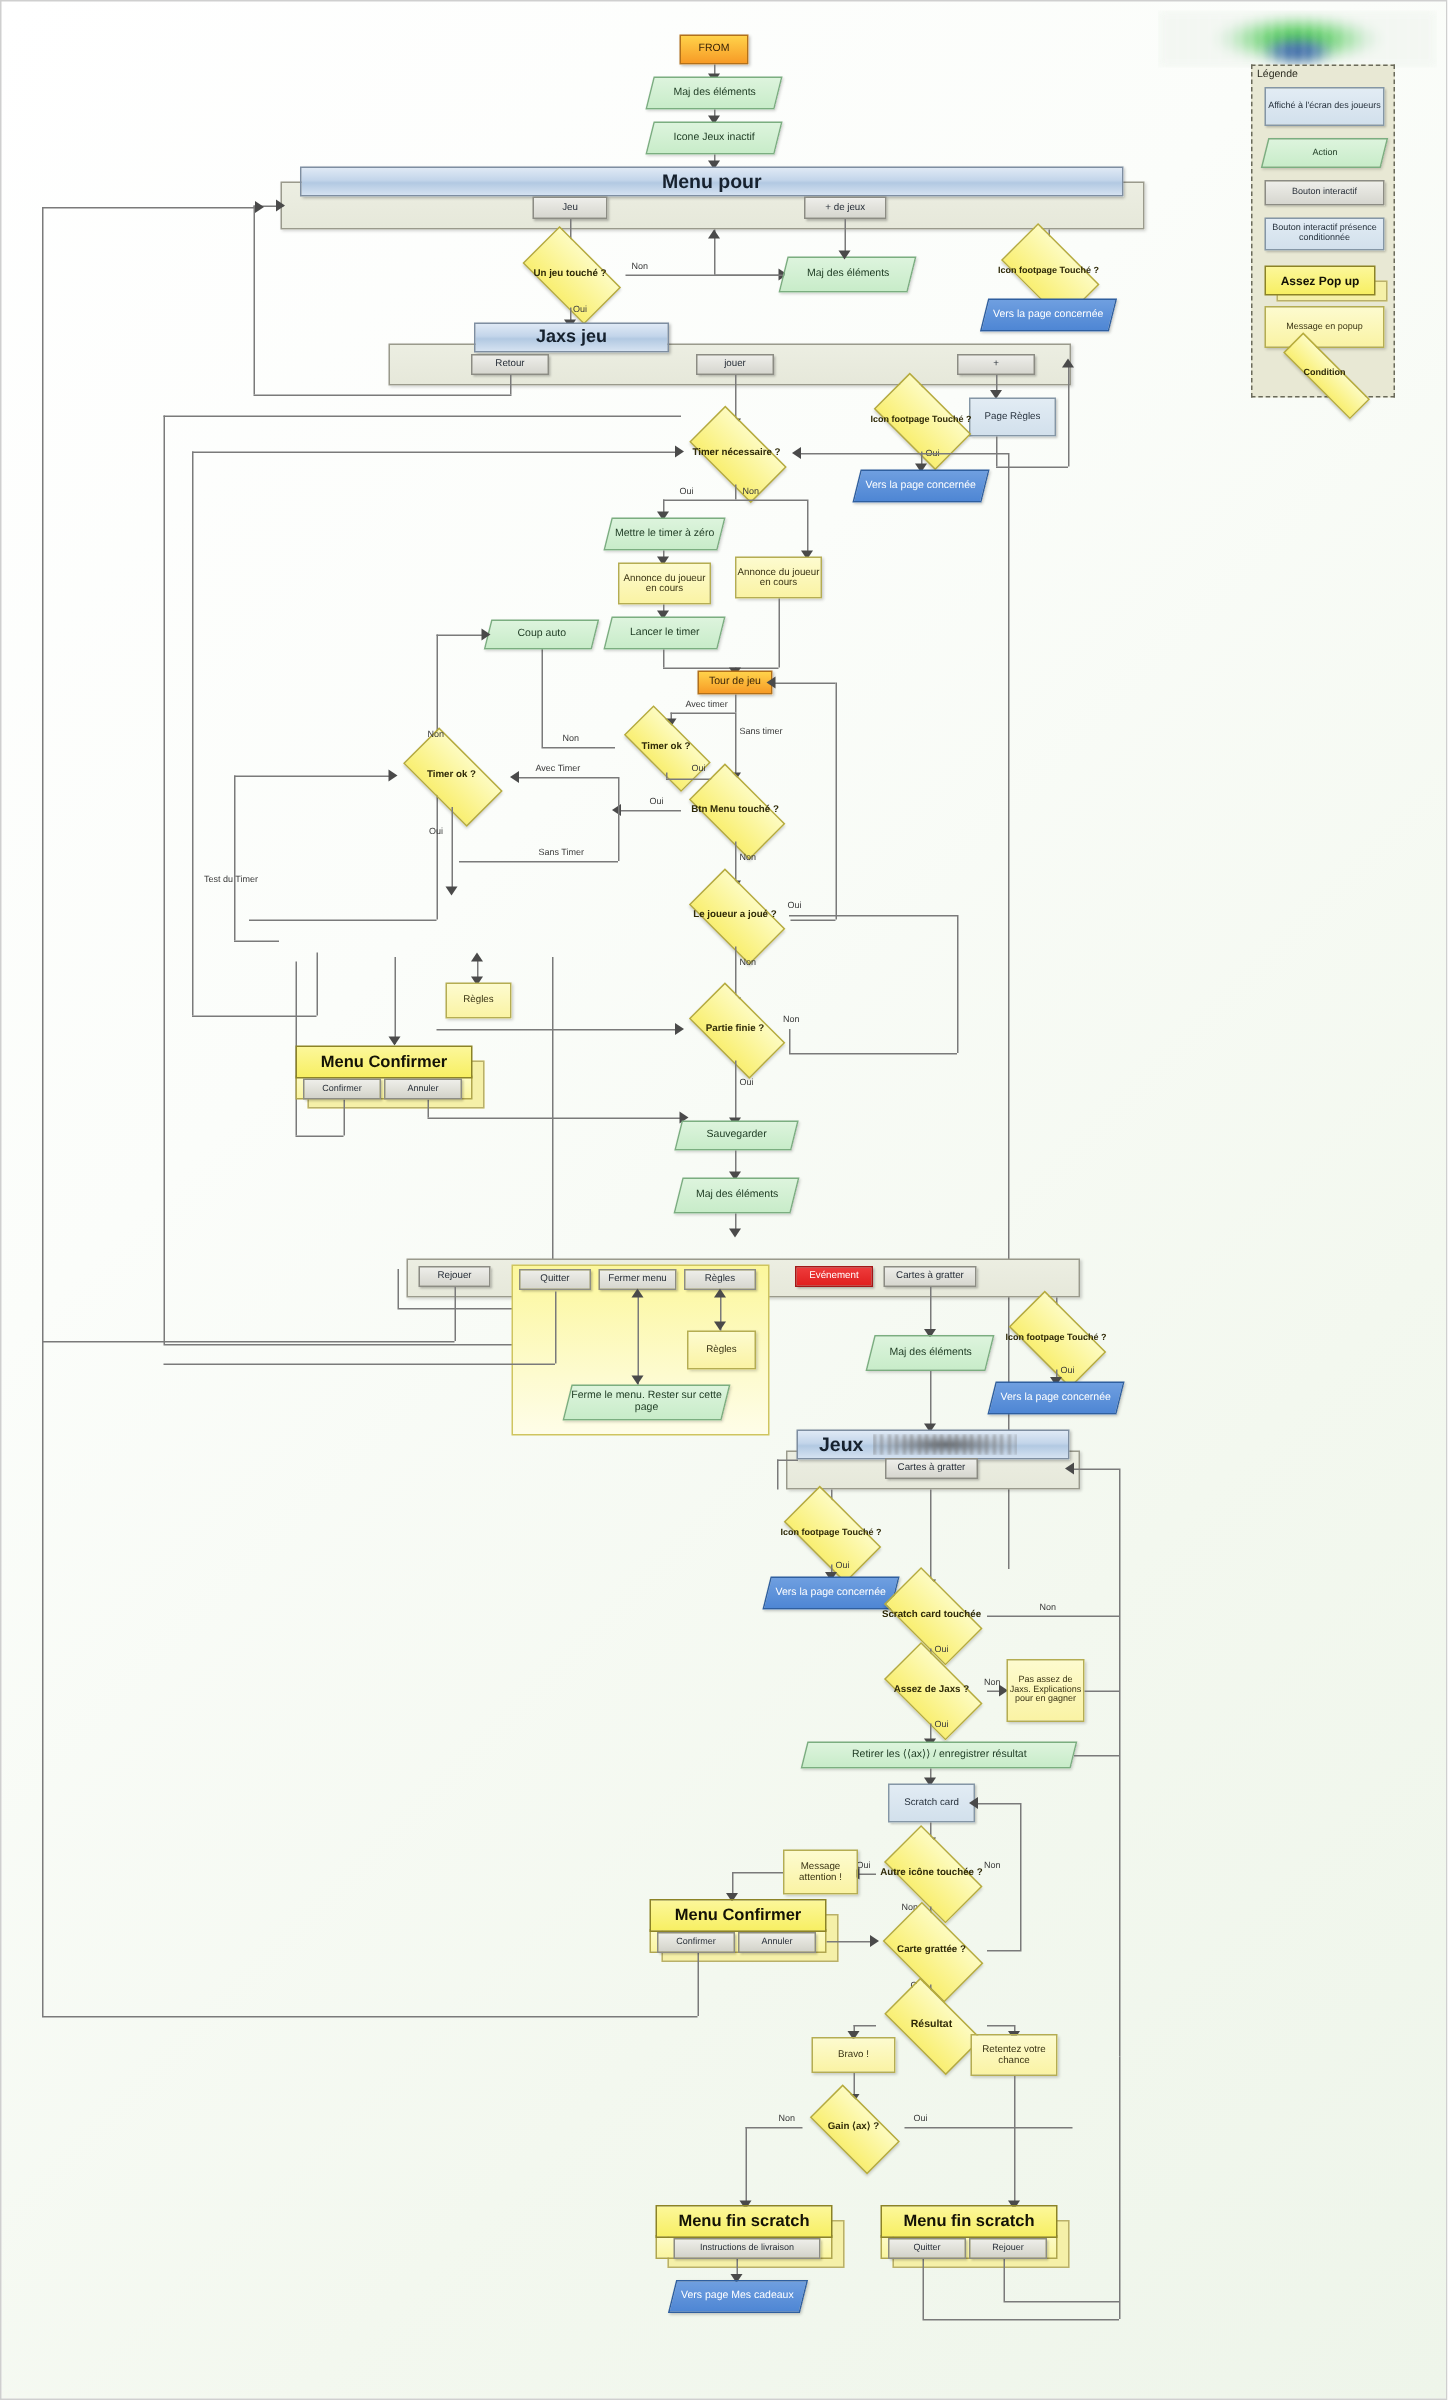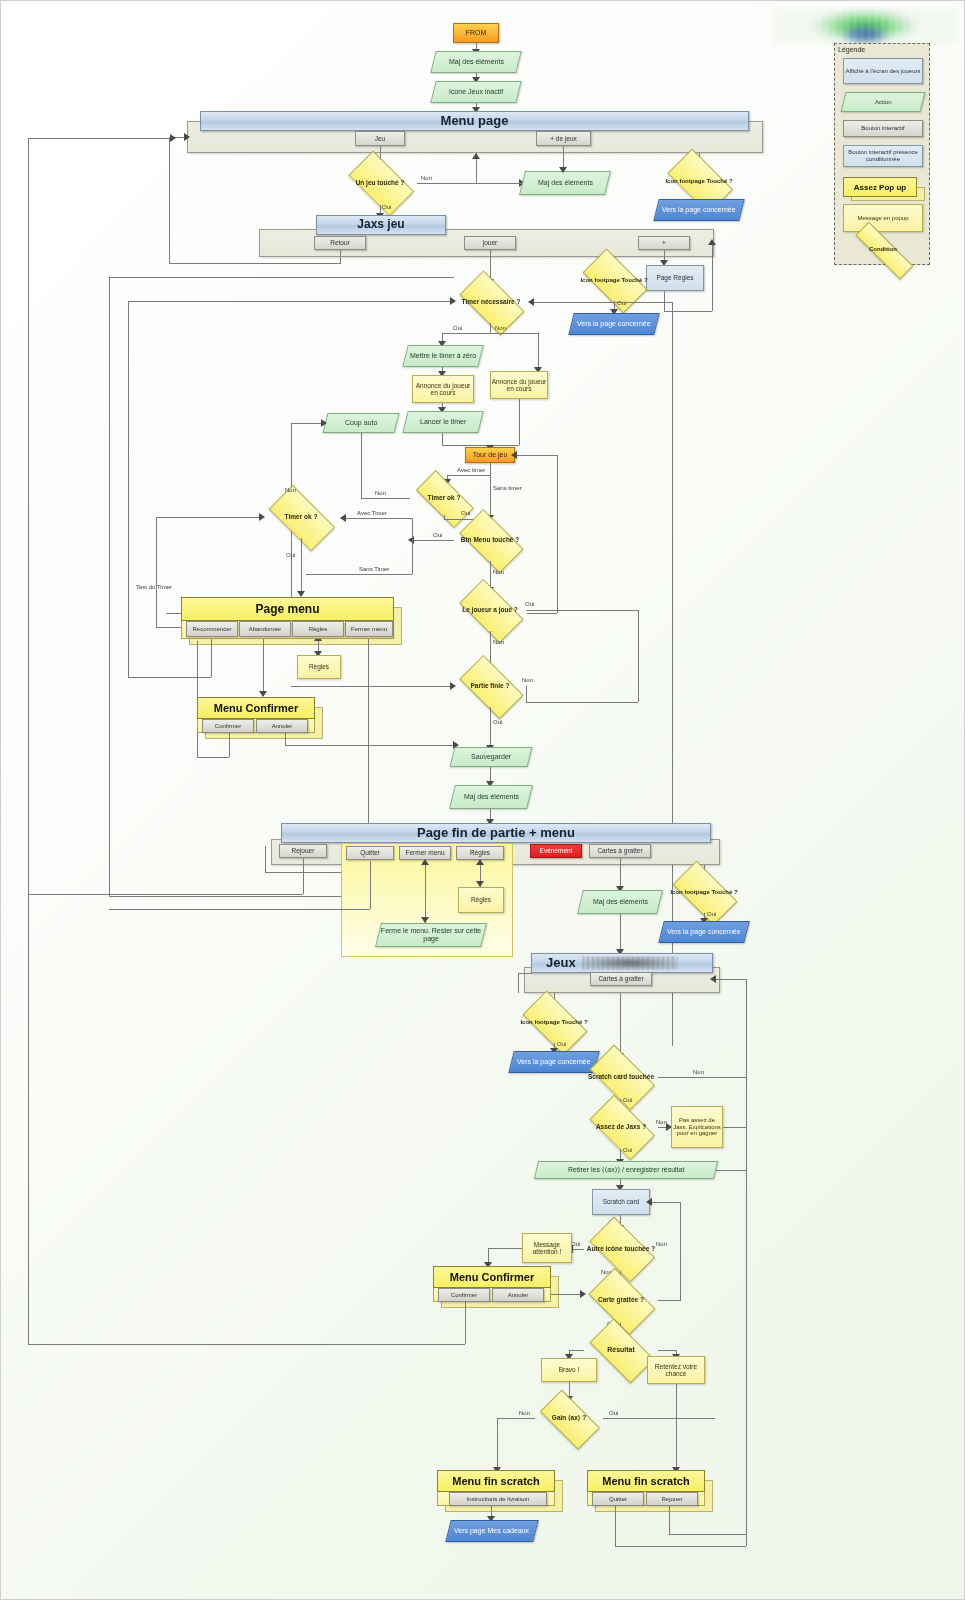--- a/index.html
+++ b/index.html
@@ -178,21 +178,21 @@
   <div class="ln lnv" style="left:475px;top:72px;height:6px;"></div>
   <div class="arrow ar-d" style="left:471px;top:76px;"></div>
 
   <div class="node action" style="left:432px;top:80px;width:86px;height:22px;font-size:7px;">
       <span>Icone Jeux inactif</span>
     </div>
   <div class="ln lnv" style="left:475px;top:102px;height:7px;"></div>
   <div class="arrow ar-d" style="left:471px;top:106px;"></div>
 
   <div class="node screen-body" style="left:186px;top:120px;width:576px;height:32px;"></div>
-  <div class="node screen-title" style="left:199px;top:110px;width:549px;height:20px;font-size:13px;">Menu page</div>
+  <div class="node screen-title" style="left:199px;top:110px;width:549px;height:20px;font-size:13px;">Menu pour</div>
   <div class="node btn" style="left:354px;top:130px;width:50px;height:15px;font-size:6.5px;">Jeu</div>
   <div class="node btn" style="left:535px;top:130px;width:55px;height:15px;font-size:6.5px;">+ de jeux</div>
 
   <div class="ln lnv" style="left:379px;top:145px;height:19px;"></div>
   <div class="arrow ar-d" style="left:375px;top:162px;"></div>
   <div class="node diamond" style="left:342px;top:160px;width:74px;height:44px;">
     <div class="dshape"></div>
       <div class="dtxt" style="font-size:6.5px;">Un jeu touché ?</div>
   </div>
 
@@ -383,29 +383,20 @@
   <div class="node diamond" style="left:453px;top:664px;width:72px;height:42px;">
     <div class="dshape"></div>
       <div class="dtxt" style="font-size:6.5px;">Partie finie ?</div>
   </div>
   <div class="elabel" style="left:521px;top:676px;">Non</div>
   <div class="ln lnh" style="left:290px;top:685px;width:163px;"></div>
   <div class="arrow ar-r" style="left:449px;top:681px;"></div>
   <div class="ln lnv" style="left:525px;top:685px;height:16px;"></div>
   <div class="ln lnh" style="left:525px;top:701px;width:112px;"></div>
 
-  <div class="popmenu" style="left:180px;top:596px;width:213px;height:42px;">
-    <div class="shadow"></div>
-    <div class="ptitle" style="font-size:12px;height:22px;">Page menu</div>
-    <div class="pbody" style="top:22px;"></div>
-    <div class="pbtn" style="left:5px;top:24px;width:50px;height:14px;font-size:6px;">Recommencer</div>
-    <div class="pbtn" style="left:58px;top:24px;width:50px;height:14px;font-size:6px;">Abandonner</div>
-    <div class="pbtn" style="left:111px;top:24px;width:50px;height:14px;font-size:6px;">Règles</div>
-    <div class="pbtn" style="left:164px;top:24px;width:46px;height:14px;font-size:6px;">Fermer menu</div>
-  </div>
 
   <div class="ln lnv" style="left:210px;top:634px;height:42px;"></div>
   <div class="ln lnh" style="left:127px;top:676px;width:83px;"></div>
   <div class="ln lnv" style="left:127px;top:300px;height:376px;"></div>
   <div class="ln lnh" style="left:127px;top:300px;width:326px;"></div>
   <div class="arrow ar-r" style="left:449px;top:296px;"></div>
 
   <div class="ln lnv" style="left:317px;top:637px;height:16px;"></div>
   <div class="arrow ar-u" style="left:313px;top:634px;"></div>
   <div class="arrow ar-d" style="left:313px;top:650px;"></div>
@@ -441,21 +432,20 @@
     </div>
   <div class="ln lnv" style="left:489px;top:766px;height:18px;"></div>
   <div class="arrow ar-d" style="left:485px;top:780px;"></div>
   <div class="node action" style="left:451px;top:784px;width:78px;height:24px;font-size:7px;">
       <span>Maj des éléments</span>
     </div>
   <div class="ln lnv" style="left:489px;top:808px;height:14px;"></div>
   <div class="arrow ar-d" style="left:485px;top:818px;"></div>
 
   <div class="node screen-body" style="left:270px;top:838px;width:449px;height:26px;"></div>
-  <div class="node screen-title" style="left:280px;top:822px;width:430px;height:20px;font-size:13px;">Page fin de partie + menu</div>
   <div class="node btn" style="left:278px;top:843px;width:48px;height:14px;font-size:6.5px;">Rejouer</div>
   <div class="node btn-red" style="left:529px;top:843px;width:52px;height:14px;font-size:6.5px;">Evénement</div>
   <div class="node btn" style="left:588px;top:843px;width:62px;height:14px;font-size:6.5px;">Cartes à gratter</div>
 
   <div class="popup-panel" style="left:340px;top:842px;width:170px;height:112px;"></div>
   <div class="node btn" style="left:345px;top:845px;width:48px;height:14px;font-size:6.5px;z-index:6;">Quitter</div>
   <div class="node btn" style="left:398px;top:845px;width:52px;height:14px;font-size:6.5px;z-index:6;">Fermer menu</div>
   <div class="node btn" style="left:455px;top:845px;width:48px;height:14px;font-size:6.5px;z-index:6;">Règles</div>
   <div class="node popup-msg" style="left:457px;top:886px;width:46px;height:26px;font-size:6.5px;z-index:6;">Règles</div>
   <div class="ln lnv" style="left:479px;top:860px;height:26px;z-index:6;"></div>

